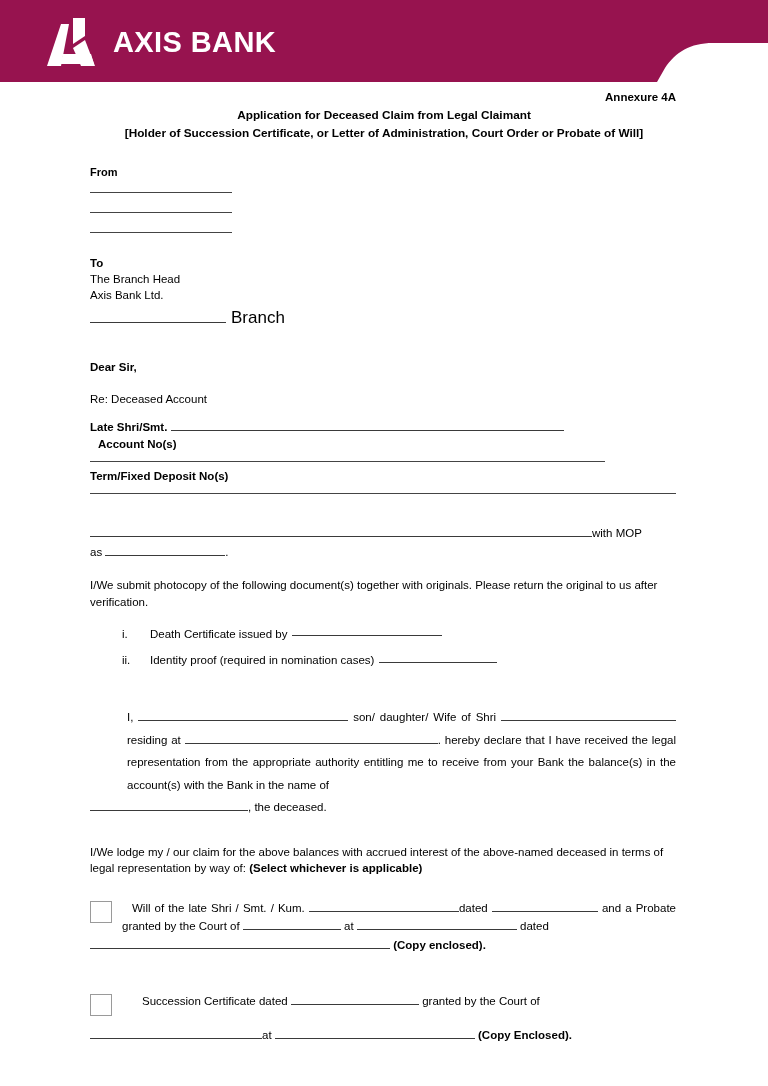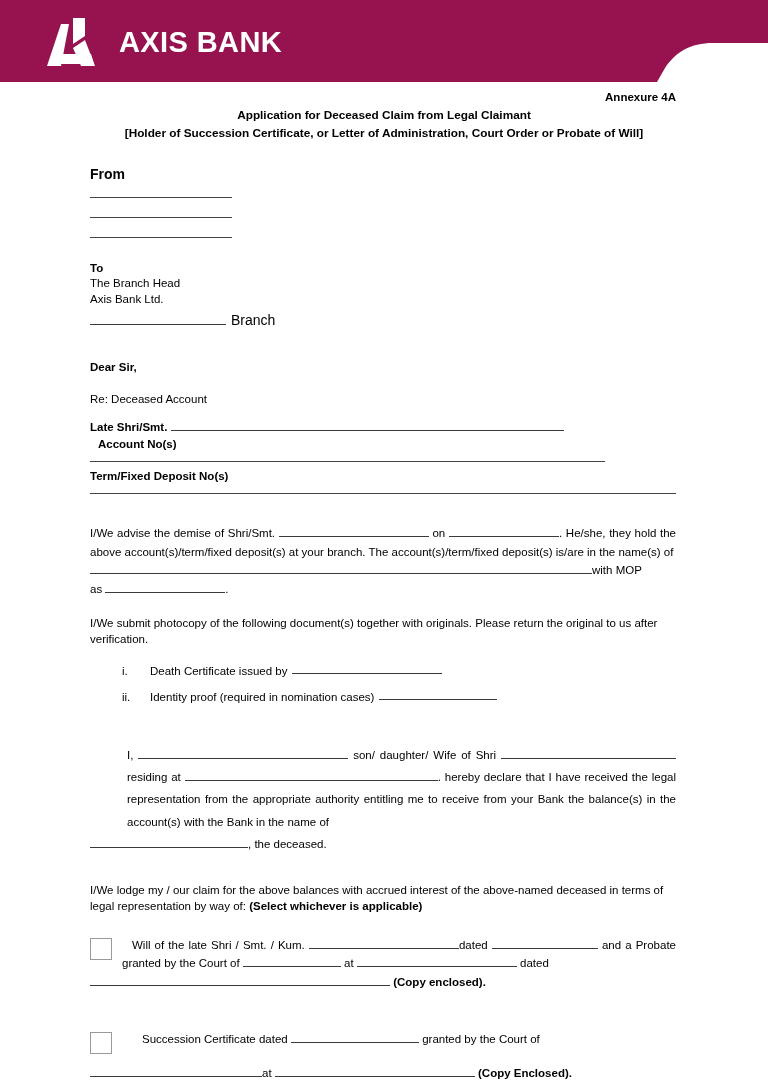--- a/index.html
+++ b/index.html
@@ -23,21 +23,21 @@
     width: 768px;
     height: 84px;
   }
   #header-banner svg { display: block; }
 
   #logo-wrap {
     position: absolute;
     top: 18px; left: 47px;
     display: flex;
     align-items: center;
-    gap: 16px;
+    gap: 10px;
   }
   #logo-mark { width: 56px; height: 48px; display: block; }
   #logo-text {
     color: #ffffff;
     font-size: 29px;
     font-weight: bold;
     letter-spacing: 0.4px;
     line-height: 1;
     font-family: "Liberation Sans", sans-serif;
   }
@@ -91,30 +91,30 @@
   }
 
   .standalone-rule {
     border-bottom: 1px solid #444;
     height: 1px;
     font-size: 0;
     line-height: 0;
   }
 
   
-  .from-label { font-weight: bold; font-size: 14px; }
+  .from-label { font-weight: bold; font-size: 11px; }
   .from-lines { margin-top: 11px; }
   .from-lines .standalone-rule {
     width: 142px;
     margin-bottom: 18px;
   }
 
   .to-label { font-weight: bold; font-size: 11.5px; }
   .to-line { font-size: 11.5px; line-height: 1.38; }
-  .branch-row { margin-top: 3px; font-size: 14px; }
+  .branch-row { margin-top: 3px; font-size: 17px; }
   .branch-row .rule { width: 136px; margin-right: 5px; }
 
   .dearsir { font-weight: bold; font-size: 11.5px; }
 
   .re-line { font-size: 11.5px; }
 
   .late-row { font-size: 11.5px; font-weight: bold; white-space: nowrap; }
   .late-row .rule { width: 393px; margin-left: 4px; }
 
   .acct-label { font-weight: bold; font-size: 11.5px; margin-left: 8px; }
@@ -222,26 +222,20 @@
     <div class="gap-8"></div>
     <div class="standalone-rule acct-rule"></div>
     <div class="gap-6"></div>
     <div class="term-label">Term/Fixed Deposit No(s)</div>
     <div class="gap-8"></div>
     <div class="standalone-rule term-rule"></div>
 
     <div class="gap-22"></div>
     <div class="gap-8"></div>
 
-    <div class="para-just-force">
-      <span>I/We advise the demise of Shri/Smt.</span>
-      <span class="rule" style="width:150px;"></span>
-      <span>on</span>
-      <span class="rule" style="width:110px;"></span><span>. He/she, they hold the above account(s)/term/fixed deposit(s) at your branch. The account(s)/term/fixed deposit(s) is/are in the name(s) of</span>
-    </div>
     <div style="position:relative; font-size:11.5px; line-height:1.62;">
       <span class="rule" style="width:502px;"></span><span>with MOP</span>
     </div>
     <div style="font-size:11.5px; line-height:1.62;">
       <span>as</span>
       <span class="rule" style="width:120px;"></span><span>.</span>
     </div>
 
     <div class="gap-16"></div>
 

